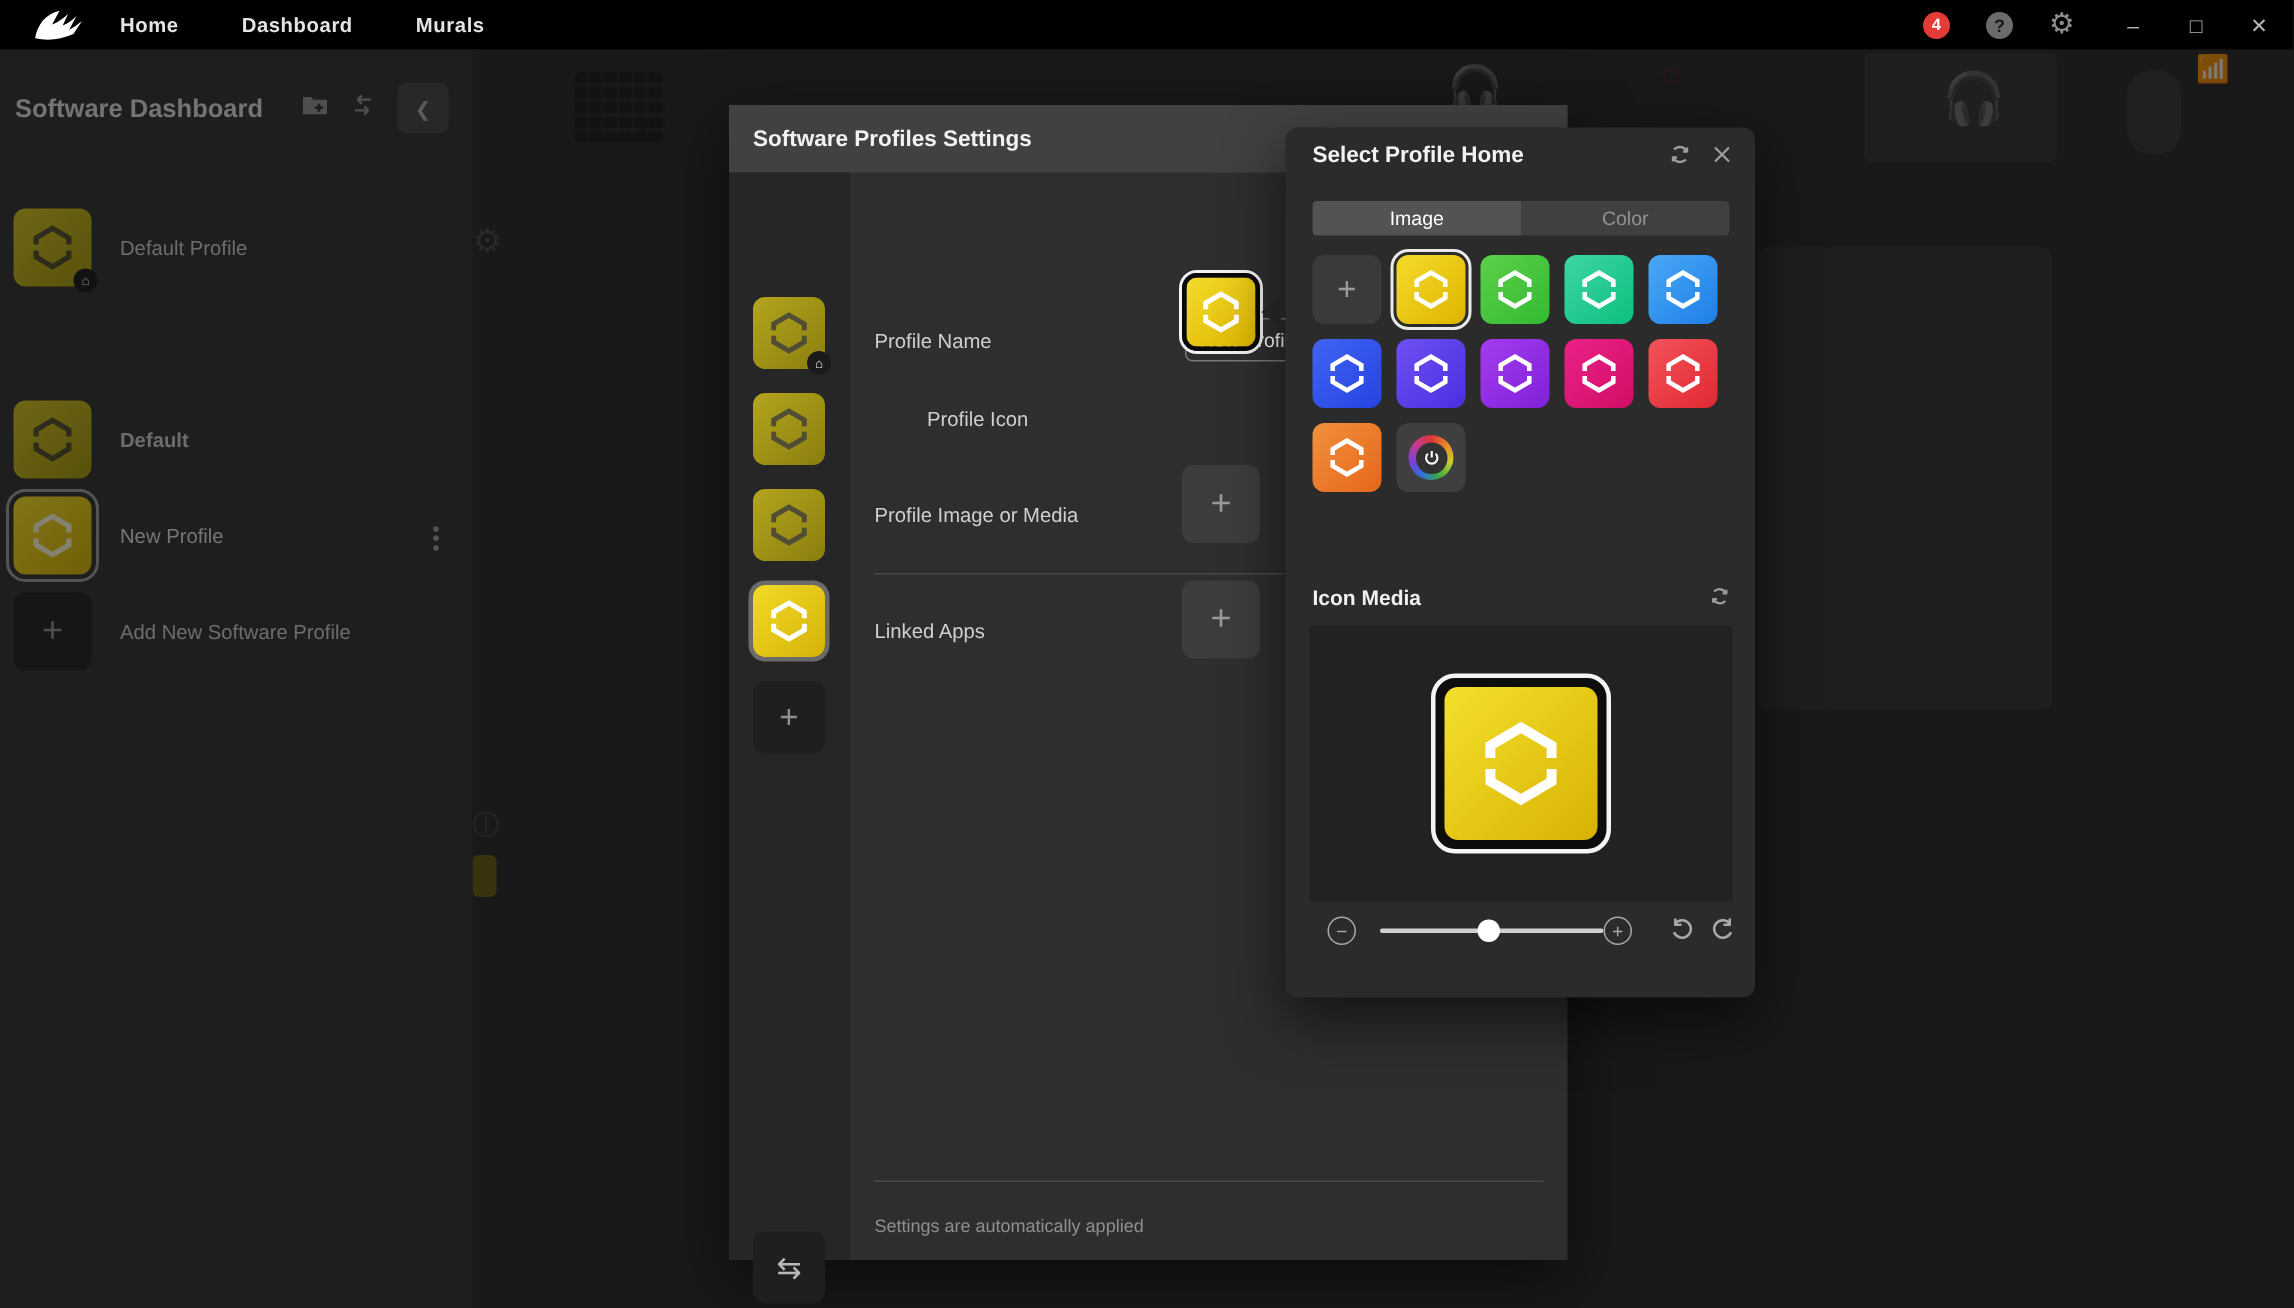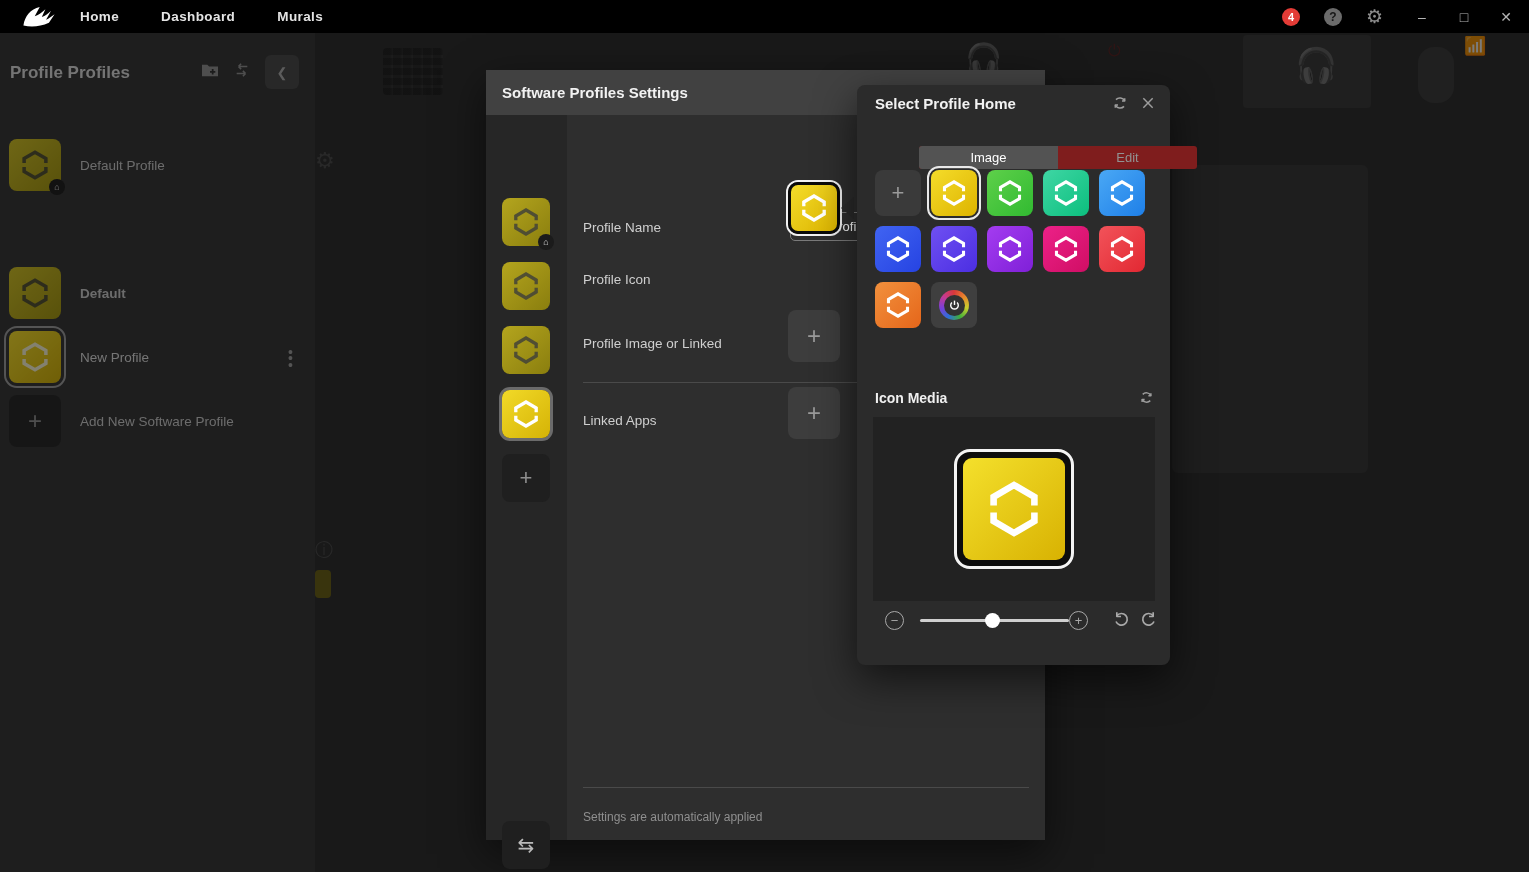--- a/index.html
+++ b/index.html
@@ -84,22 +84,22 @@
     color:#b9b9b9; font-size:20px; display:flex; align-items:center; justify-content:center; }
   .callout { position:absolute; left:355px; top:127px; width:0; height:0;
     border-top:11px solid transparent; border-bottom:11px solid transparent; border-right:13px solid #2b2b2b; z-index:20; }
 
   
   #popup { left:857px; top:85px; width:313px; height:580px; background:#2b2b2b; border-radius:8px; z-index:15;
     box-shadow:0 14px 40px rgba(0,0,0,.6); }
   #popup-title { position:absolute; left:18px; top:10px; font-size:15px; font-weight:bold; color:#f2f2f2; }
   .pu-titleicons { position:absolute; right:14px; top:10px; display:flex; gap:12px; color:#9d9d9d; }
   .pu-titleicons svg { width:16px; height:16px; }
-  #pu-tabs { position:absolute; left:18px; top:61px; width:278px; height:23px; display:flex; background:#7f1d1d;
-    border-radius:3px; overflow:hidden;margin-left:44px; }
+  #pu-tabs { position:absolute; left:18px; top:49px; width:278px; height:23px; display:flex; background:#404040;
+    border-radius:3px; overflow:hidden; }
   .pu-tab { flex:1; display:flex; align-items:center; justify-content:center; font-size:13px; color:#929292; }
   .pu-tab.active { background:#535353; color:#fff; }
   #icon-grid { position:absolute; left:18px; top:85px; width:282px; display:flex; flex-wrap:wrap; gap:10px; }
   .gtile { width:46px; height:46px; border-radius:8px; padding:9px; color:#fff; position:relative; }
   .gtile svg { width:100%; height:100%; display:block; }
   .gtile.sel { outline:2px solid #e9e9e9; outline-offset:2px; }
   .gtile.addtile { background:#3a3a3a; color:#9a9a9a; display:flex; align-items:center; justify-content:center;
     font-size:22px; padding:0; }
   .gtile.logo { background:#3f3f3f; display:flex; align-items:center; justify-content:center; padding:0; }
   .pinwheel { width:30px; height:30px; border-radius:50%;
@@ -138,21 +138,21 @@
     <div class="abs faint" style="left:980px; top:12px; font-size:34px;">🎧</div>
     <div class="abs faint" style="left:1149px; top:2px; font-size:18px;">📶</div>
     <div class="devtile" style="left:1103px; top:14px; width:36px; height:56px; border-radius:16px; background:#383838;"></div>
     <div class="devtile keytex" style="left:857px; top:132px; width:196px; height:308px; border-radius:6px; background:#343434;"></div>
     <div class="abs faint" style="left:0px; top:115px; font-size:22px;">⚙</div>
     <div class="abs faint" style="left:0px; top:505px; font-size:18px;">ⓘ</div>
     <div class="devtile" style="left:0px; top:537px; width:16px; height:28px; background:#6e6410;"></div>
   </div>
 
   <div class="abs" id="sidebar">
-    <h1>Profile Profiles</h1>
+    <h1>Software Dashboard</h1>
     <div class="sb-tools">
       <span class="sb-toolicon">
         <svg width="18" height="16" viewBox="0 0 20 18">
             <path d="M1 3 h6 l2 2 h10 v11 h-18 z" fill="#8f8f8f"></path>
             <path d="M13 8 v6 M10 11 h6" stroke="#2e2e2e" stroke-width="2"></path>
           </svg>
       </span>
       <span class="sb-toolicon">
         <svg width="18" height="16" viewBox="0 0 20 18">
             <path d="M6 5 h10 M6 5 l3 -3 M6 5 l3 3" stroke="#8f8f8f" stroke-width="1.8" fill="none"></path>
@@ -230,30 +230,30 @@
             <path d="M16 56 L16 70 L50 90 L84 70 L84 56" fill="none" stroke="currentColor" stroke-width="11"></path>
           </svg>
       </div>
       <div class="rtile addtile" style="top:339px;">+</div>
       <div class="rail-swap">⇆</div>
     </div>
 
     <span class="dlg-label" style="top:150px;">Profile Name</span>
     <input id="profile-name-input" value="New Profile" style="">
 
-    <span class="dlg-label" style="top:202px;">Profile Icon</span>
+    <span class="dlg-label" style="top:202px;margin-left:35px;">Profile Icon</span>
     <div id="profile-icon-btn">
       <svg viewBox="0 0 100 100">
           <path d="M16 44 L16 30 L50 10 L84 30 L84 44" fill="none" stroke="currentColor" stroke-width="11"></path>
           <path d="M16 56 L16 70 L50 90 L84 70 L84 56" fill="none" stroke="currentColor" stroke-width="11"></path>
         </svg>
     </div>
     <div class="callout"></div>
 
-    <span class="dlg-label" style="top:266px;">Profile Image or Linked</span>
+    <span class="dlg-label" style="top:266px;">Profile Image or Media</span>
     <div class="plusbtn" style="top:240px;">+</div>
 
     <div class="dlg-divider" style="top:312px;"></div>
 
     <span class="dlg-label" style="top:343px;">Linked Apps</span>
     <div class="plusbtn" style="top:317px;">+</div>
 
     <div class="dlg-divider" style="top:717px;"></div>
     <span id="dlg-footer-note">Settings are automatically applied</span>
   </div>
@@ -271,21 +271,21 @@
       </span>
       <span>
         <svg viewBox="0 0 24 24" stroke="currentColor" stroke-width="2.2">
             <path d="M5 5 L19 19 M19 5 L5 19"></path>
           </svg>
       </span>
     </div>
 
     <div id="pu-tabs">
       <div class="pu-tab active">Image</div>
-      <div class="pu-tab">Edit</div>
+      <div class="pu-tab">Color</div>
     </div>
 
     <div id="icon-grid">
         <div class="gtile addtile">+</div>
         <div class="gtile sel" style="background: linear-gradient(135deg, rgb(245, 220, 42), rgb(221, 180, 0));">
           <svg viewBox="0 0 100 100">
             <path d="M16 44 L16 30 L50 10 L84 30 L84 44" fill="none" stroke="currentColor" stroke-width="11"></path>
             <path d="M16 56 L16 70 L50 90 L84 70 L84 56" fill="none" stroke="currentColor" stroke-width="11"></path>
           </svg>
         </div>

